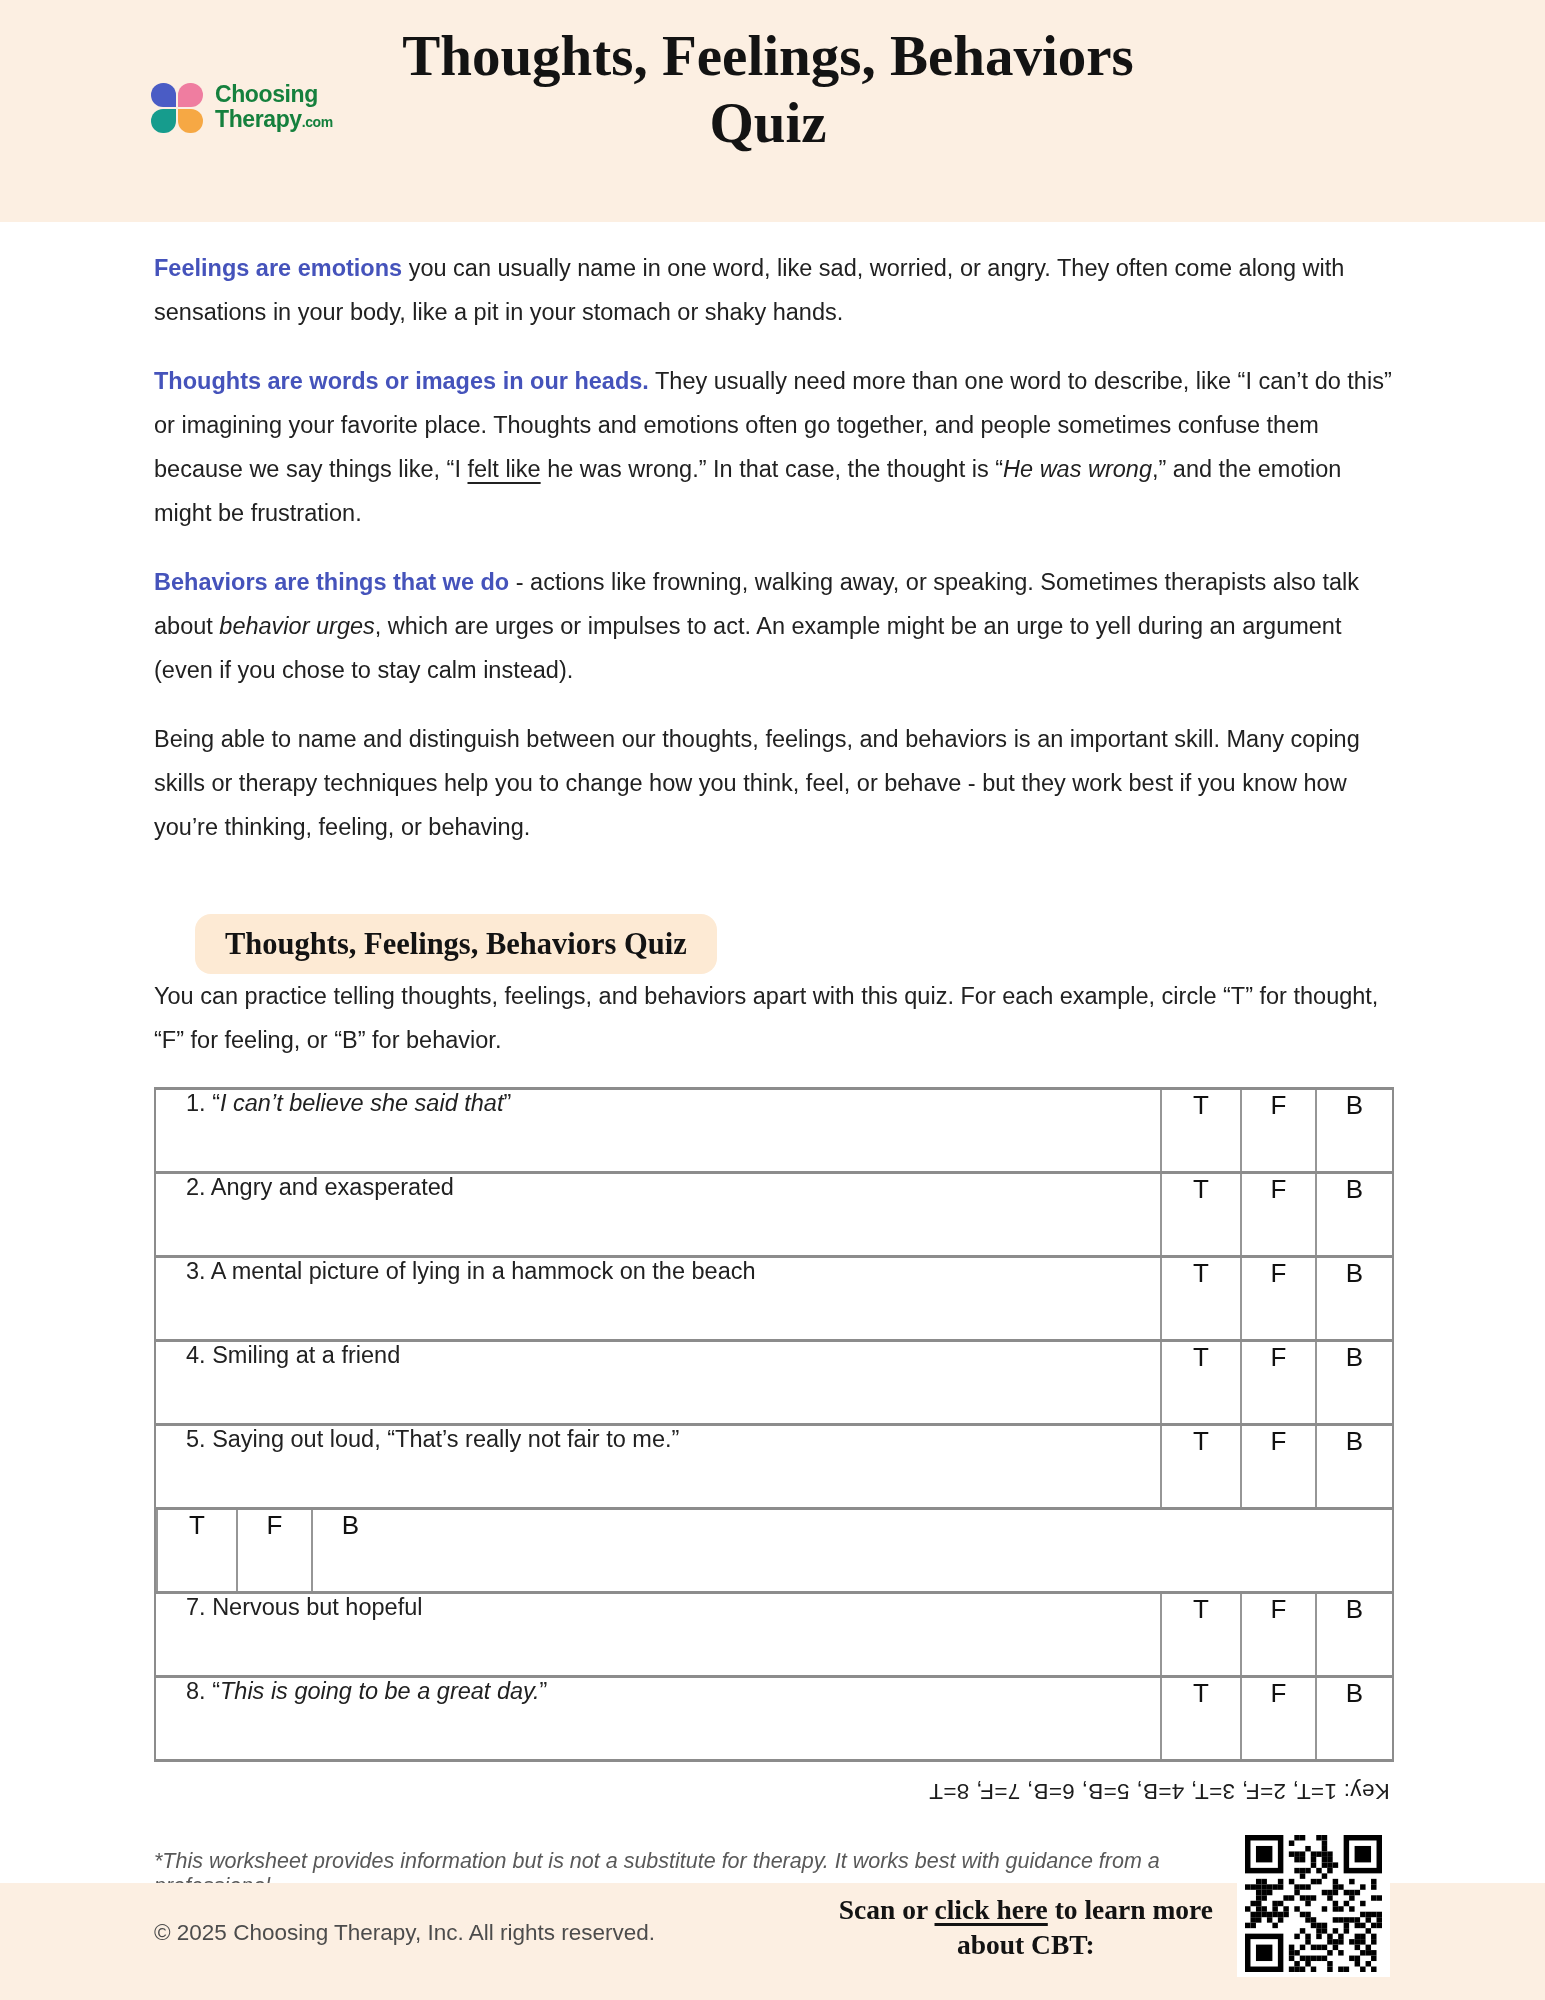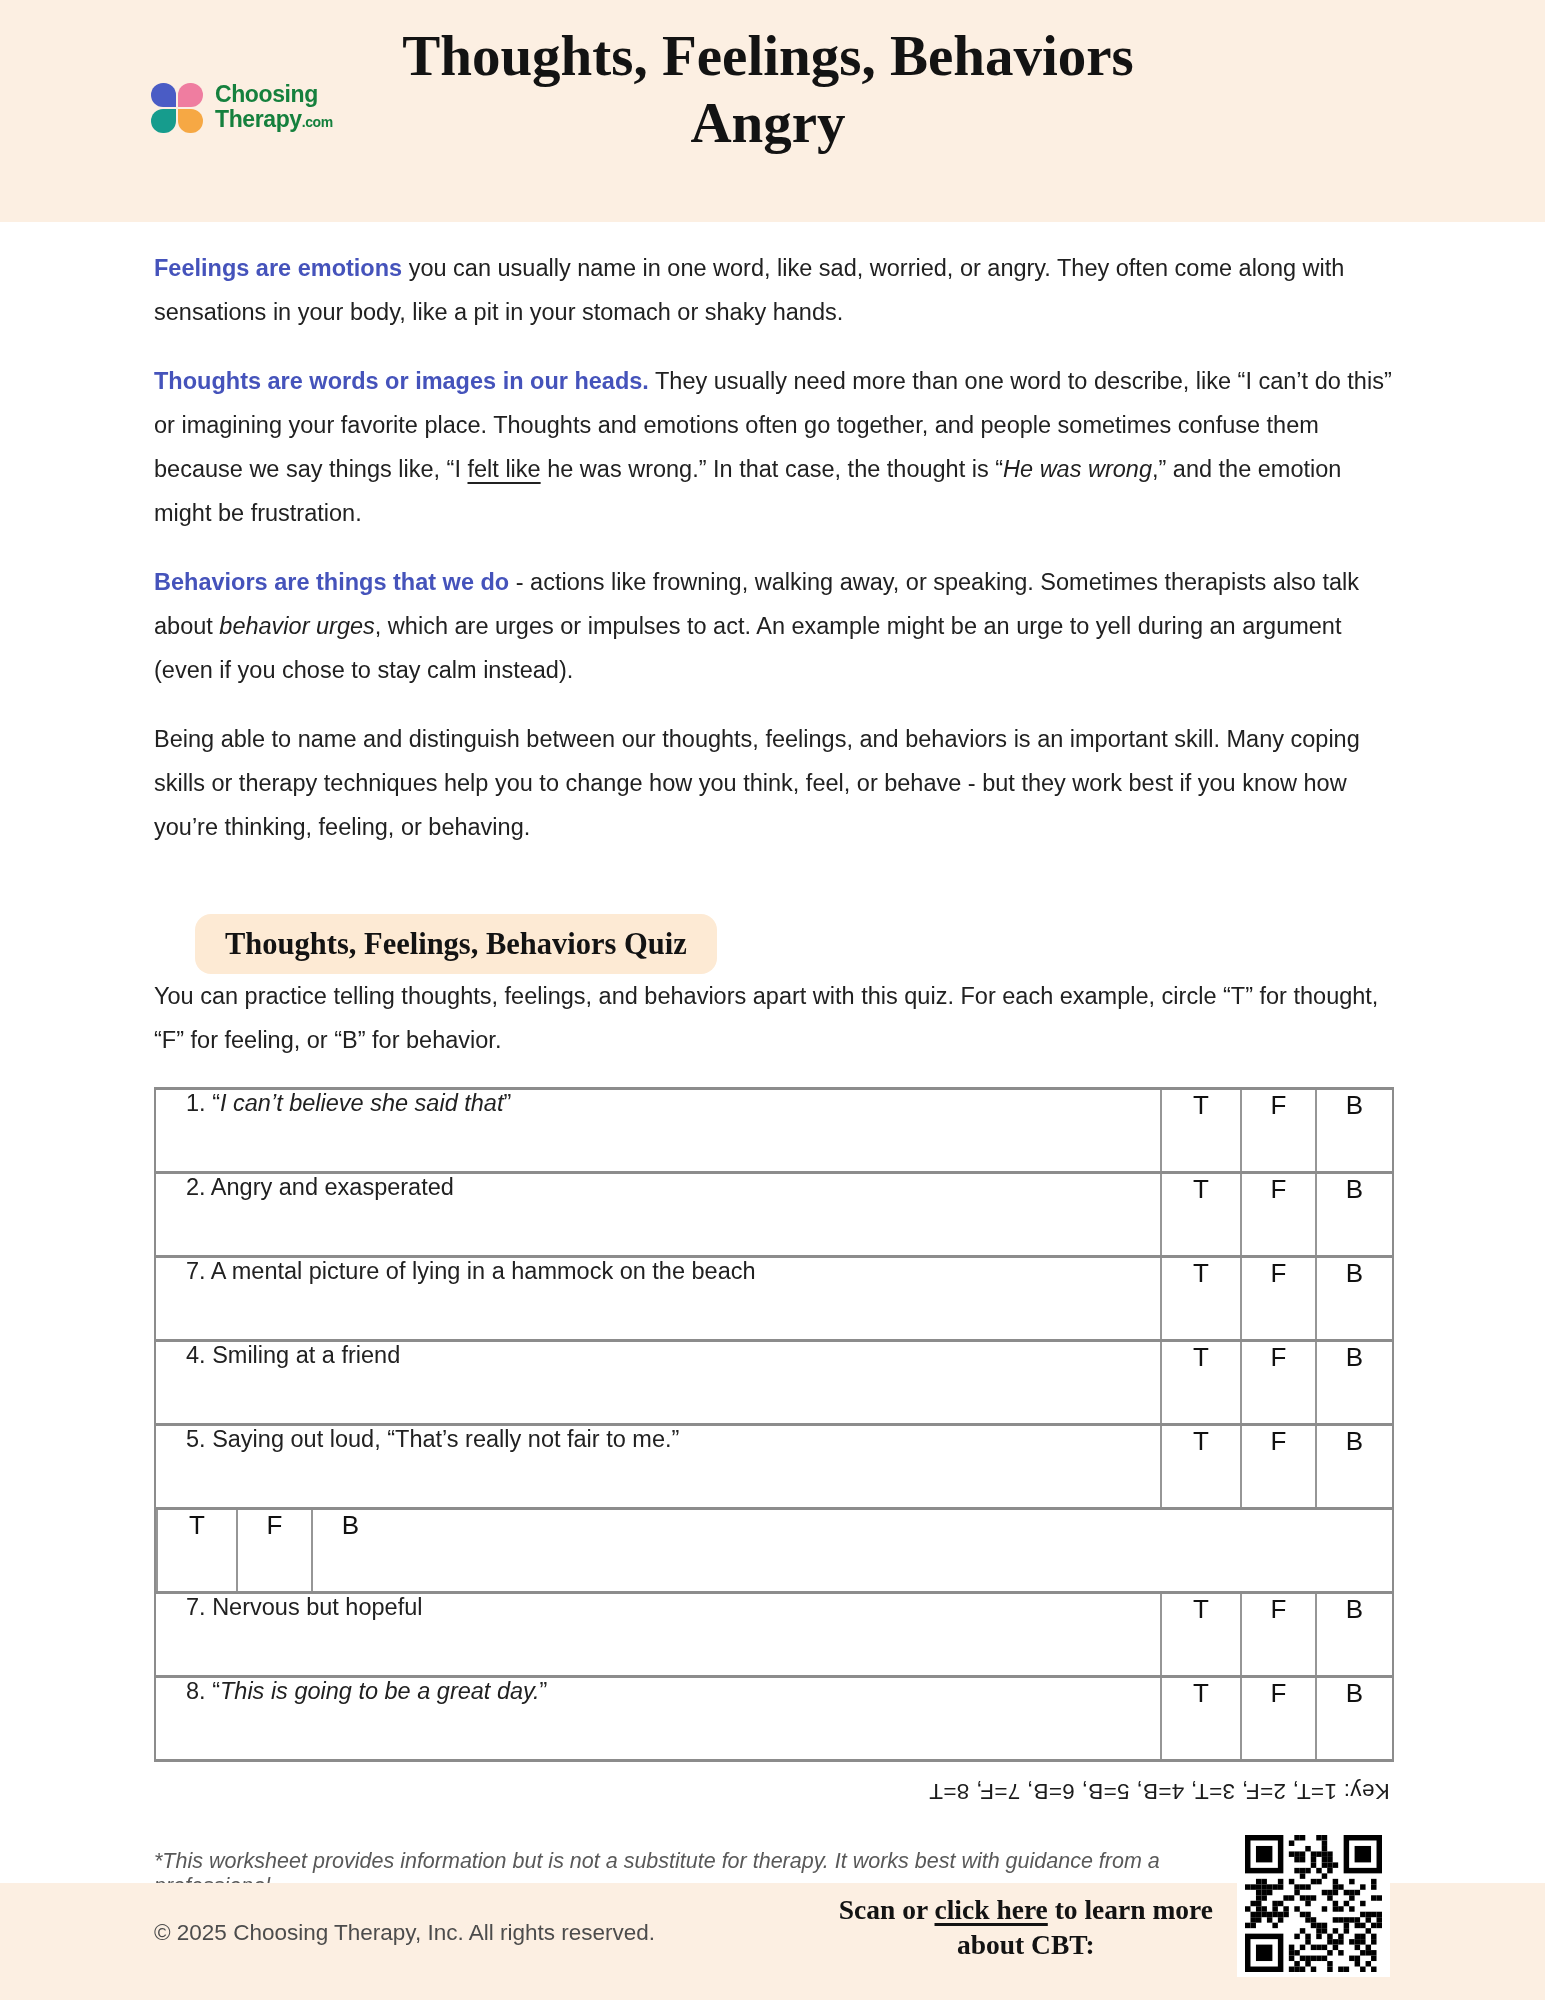--- a/index.html
+++ b/index.html
@@ -73,21 +73,21 @@
     <div class="petal orange"></div>
   </div>
   <div class="logo-text">
     <div><span>Choosing</span></div>
     <div><span>Therapy</span><span class="com">.com</span></div>
   </div>
 </div>
 
 <div class="page-title">
   <div>Thoughts, Feelings, Behaviors</div>
-  <div>Angry</div>
+  <div>Quiz</div>
 </div>
 
 <div class="content">
 
   <p class="para"><span class="lead">Feelings are emotions</span><span> you can usually name in one word, like sad, worried, or angry. They often come along with sensations in your body, like a pit in your stomach or shaky hands.</span></p>
 
   <p class="para"><span class="lead">Thoughts are words or images in our heads.</span><span> They usually need more than one word to describe, like “I can’t do this” or imagining your favorite place. Thoughts and emotions often go together, and people sometimes confuse them because we say things like, “I </span><span class="ul">felt like</span><span> he was wrong.” In that case, the thought is “</span><span class="it">He was wrong</span><span>,” and the emotion might be frustration.</span></p>
 
   <p class="para"><span class="lead">Behaviors are things that we do</span><span> - actions like frowning, walking away, or speaking. Sometimes therapists also talk about </span><span class="it">behavior urges</span><span>, which are urges or impulses to act. An example might be an urge to yell during an argument (even if you chose to stay calm instead).</span></p>
 
@@ -109,21 +109,21 @@
     <div class="t-row">
       <div class="t-cell statement">
           <span><span>2. Angry and exasperated</span><span class="it"></span><span></span></span>
         </div>
       <div class="t-cell opt t">T</div>
       <div class="t-cell opt f">F</div>
       <div class="t-cell opt b">B</div>
     </div>
     <div class="t-row">
       <div class="t-cell statement">
-          <span><span>7. A mental picture of lying in a hammock on the beach</span><span class="it"></span><span></span></span>
+          <span><span>3. A mental picture of lying in a hammock on the beach</span><span class="it"></span><span></span></span>
         </div>
       <div class="t-cell opt t">T</div>
       <div class="t-cell opt f">F</div>
       <div class="t-cell opt b">B</div>
     </div>
     <div class="t-row">
       <div class="t-cell statement">
           <span><span>4. Smiling at a friend</span><span class="it"></span><span></span></span>
         </div>
       <div class="t-cell opt t">T</div>

